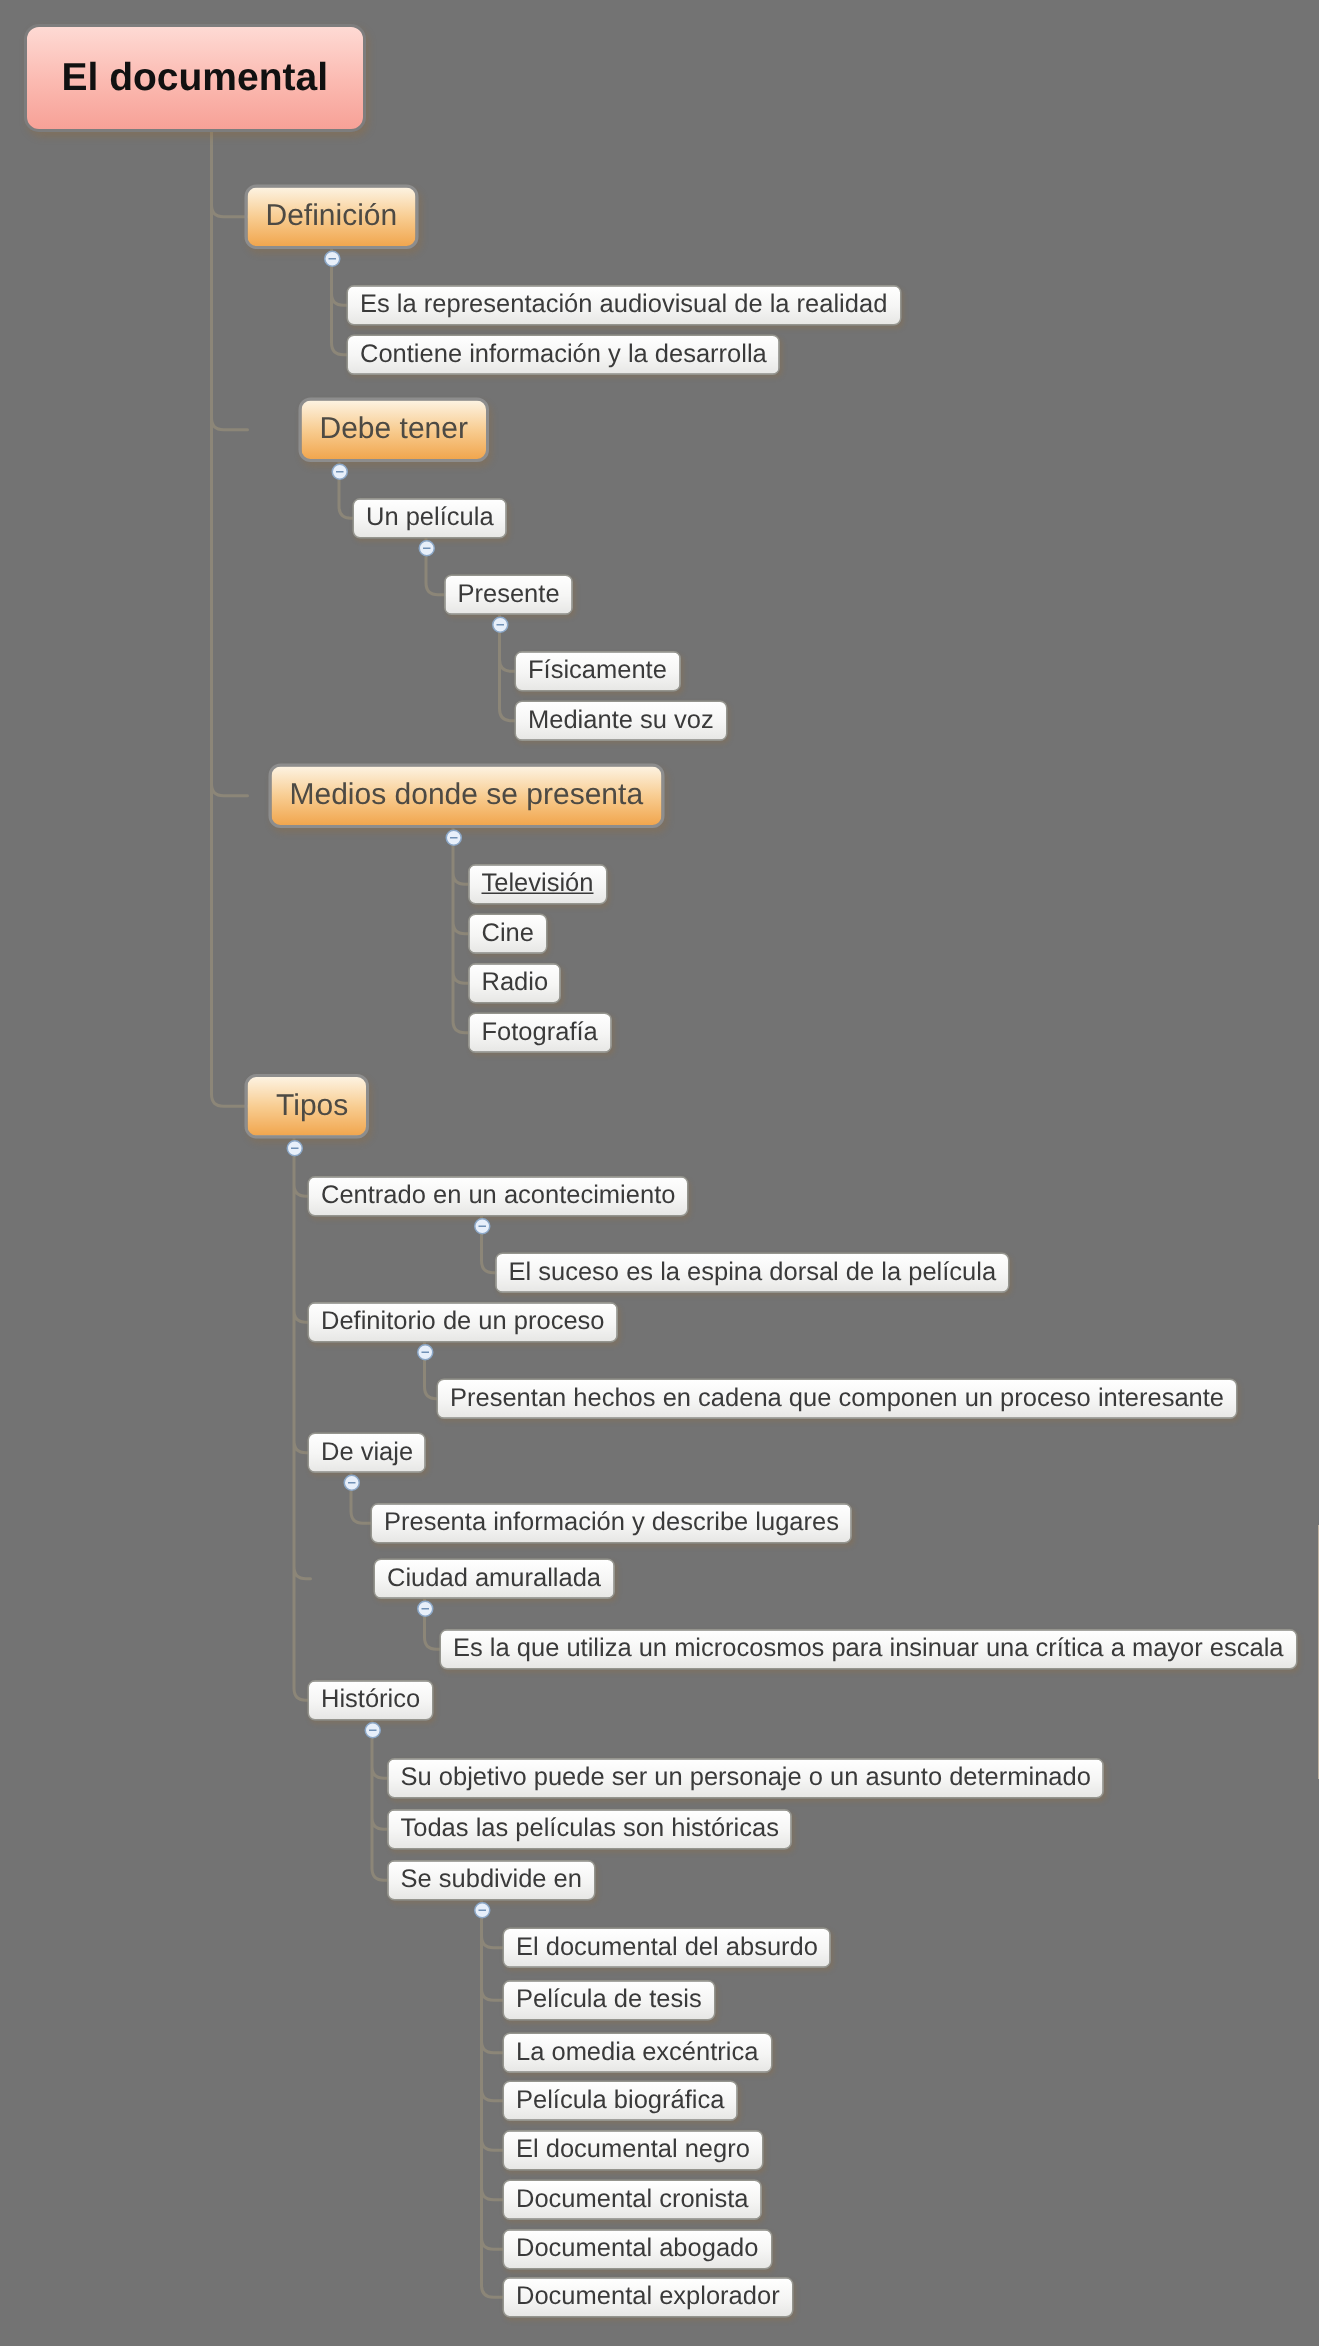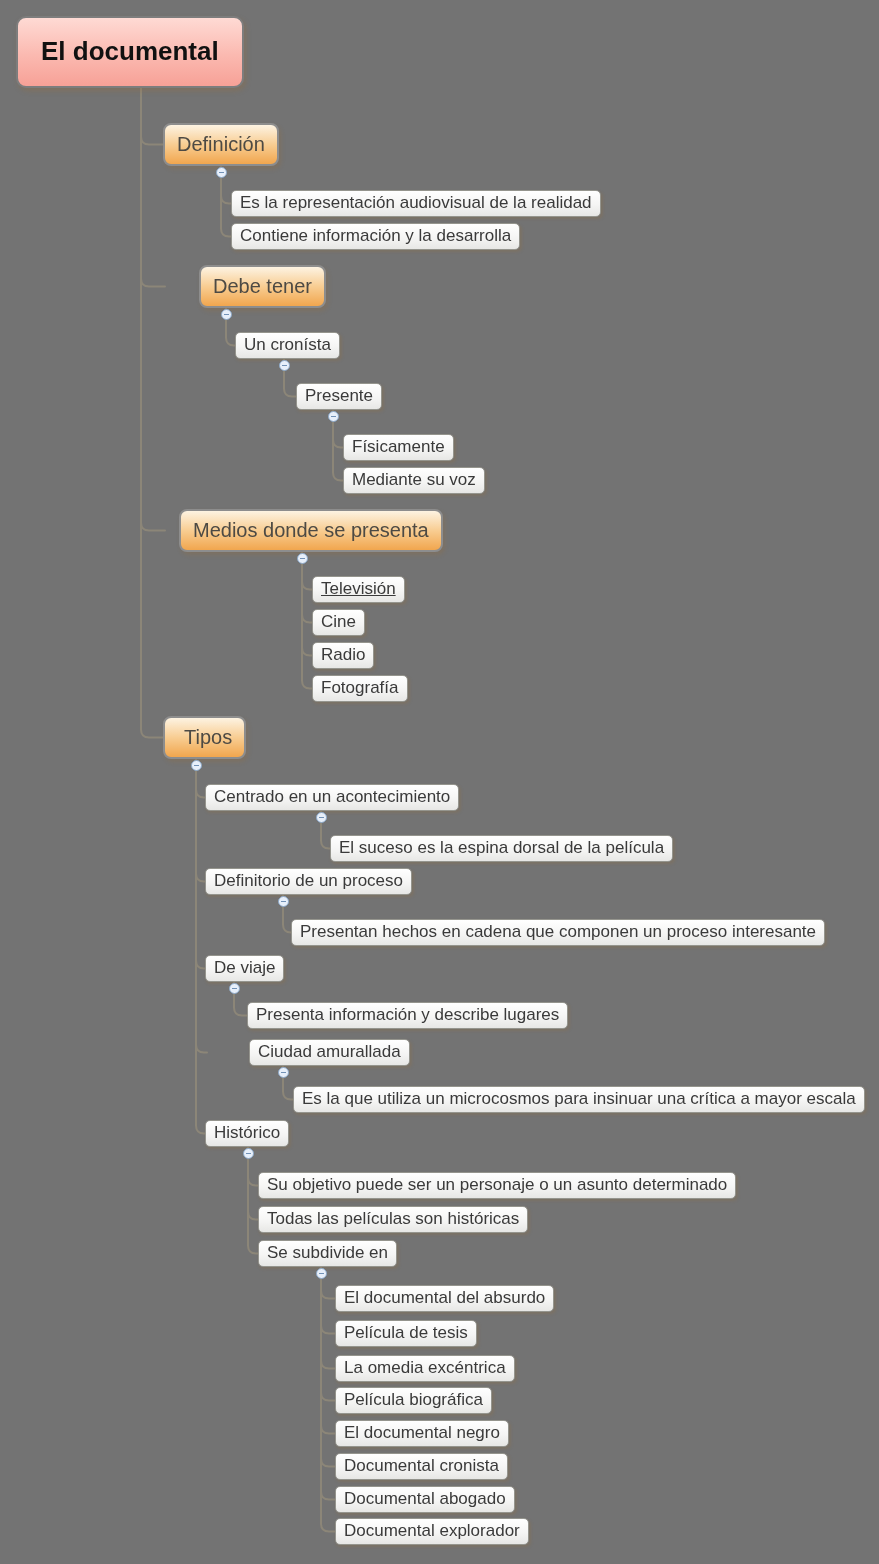--- a/index.html
+++ b/index.html
@@ -64,21 +64,21 @@
 <div id="stage">
   <svg id="connectors" xmlns="http://www.w3.org/2000/svg" width="879" height="1564" viewBox="0 0 879 1564">
     <path id="connector-path" fill="none" stroke-width="2" stroke-linecap="round" stroke-linejoin="round" d="M 141 88 L 141 729.5 Q 141 737.5 149 737.5 M 141 136.5 Q 141 144.5 149 144.5 L 165 144.5 M 221 166 L 221 228.5 Q 221 236.5 229 236.5 M 221 195.5 Q 221 203.5 229 203.5 L 233 203.5 M 221 228.5 Q 221 236.5 229 236.5 L 233 236.5 M 141 278.5 Q 141 286.5 149 286.5 L 165 286.5 M 226 308 L 226 337.5 Q 226 345.5 234 345.5 M 226 337.5 Q 226 345.5 234 345.5 L 237 345.5 M 284 359 L 284 388.5 Q 284 396.5 292 396.5 M 284 388.5 Q 284 396.5 292 396.5 L 298 396.5 M 333 410 L 333 472.5 Q 333 480.5 341 480.5 M 333 439.5 Q 333 447.5 341 447.5 L 345 447.5 M 333 472.5 Q 333 480.5 341 480.5 L 345 480.5 M 141 522.5 Q 141 530.5 149 530.5 L 165 530.5 M 302 552 L 302 680.5 Q 302 688.5 310 688.5 M 302 581.5 Q 302 589.5 310 589.5 L 314 589.5 M 302 614.5 Q 302 622.5 310 622.5 L 314 622.5 M 302 647.5 Q 302 655.5 310 655.5 L 314 655.5 M 302 680.5 Q 302 688.5 310 688.5 L 314 688.5 M 141 729.5 Q 141 737.5 149 737.5 L 165 737.5 M 196 759 L 196 1125.5 Q 196 1133.5 204 1133.5 M 196 789.5 Q 196 797.5 204 797.5 L 207 797.5 M 321 811 L 321 840.5 Q 321 848.5 329 848.5 M 321 840.5 Q 321 848.5 329 848.5 L 332 848.5 M 196 873.5 Q 196 881.5 204 881.5 L 207 881.5 M 283 895 L 283 924.5 Q 283 932.5 291 932.5 M 283 924.5 Q 283 932.5 291 932.5 L 293 932.5 M 196 960.5 Q 196 968.5 204 968.5 L 207 968.5 M 234 982 L 234 1007.5 Q 234 1015.5 242 1015.5 M 234 1007.5 Q 234 1015.5 242 1015.5 L 249 1015.5 M 196 1044.5 Q 196 1052.5 204 1052.5 L 207 1052.5 M 283 1066 L 283 1091.5 Q 283 1099.5 291 1099.5 M 283 1091.5 Q 283 1099.5 291 1099.5 L 295 1099.5 M 196 1125.5 Q 196 1133.5 204 1133.5 L 207 1133.5 M 248 1147 L 248 1245.5 Q 248 1253.5 256 1253.5 M 248 1177.5 Q 248 1185.5 256 1185.5 L 260 1185.5 M 248 1211.5 Q 248 1219.5 256 1219.5 L 260 1219.5 M 248 1245.5 Q 248 1253.5 256 1253.5 L 260 1253.5 M 321 1267 L 321 1523.5 Q 321 1531.5 329 1531.5 M 321 1290.5 Q 321 1298.5 329 1298.5 L 337 1298.5 M 321 1325.5 Q 321 1333.5 329 1333.5 L 337 1333.5 M 321 1360.5 Q 321 1368.5 329 1368.5 L 337 1368.5 M 321 1392.5 Q 321 1400.5 329 1400.5 L 337 1400.5 M 321 1425.5 Q 321 1433.5 329 1433.5 L 337 1433.5 M 321 1458.5 Q 321 1466.5 329 1466.5 L 337 1466.5 M 321 1491.5 Q 321 1499.5 329 1499.5 L 337 1499.5 M 321 1523.5 Q 321 1531.5 329 1531.5 L 337 1531.5" stroke="#8c8678"></path>
   </svg>
 <div class="node root" style="left: 16px; top: 16px;">El documental</div>
     <div class="node topic" style="left: 163px; top: 123px;">Definición</div>
     <div class="node leaf" style="left: 231px; top: 190px;">Es la representación audiovisual de la realidad</div>
     <div class="node leaf" style="left: 231px; top: 223px;">Contiene información y la desarrolla</div>
     <div class="collapse-icon" style="left: 215.5px; top: 167px;"></div>
     <div class="node topic" style="left: 163px; top: 265px; margin-left: 36px;">Debe tener</div>
-    <div class="node leaf" style="left: 235px; top: 332px;">Un cronísta</div>
+    <div class="node leaf" style="left: 235px; top: 332px;">Un película</div>
     <div class="node leaf" style="left: 296px; top: 383px;">Presente</div>
     <div class="node leaf" style="left: 343px; top: 434px;">Físicamente</div>
     <div class="node leaf" style="left: 343px; top: 467px;">Mediante su voz</div>
     <div class="collapse-icon" style="left: 327.5px; top: 411px;"></div>
     <div class="collapse-icon" style="left: 278.5px; top: 360px;"></div>
     <div class="collapse-icon" style="left: 220.5px; top: 309px;"></div>
     <div class="node topic" style="left: 179px; top: 509px; text-align: right;">Medios donde se presenta</div>
     <div class="node leaf" style="left: 312px; top: 576px; text-decoration: underline;">Televisión</div>
     <div class="node leaf" style="left: 312px; top: 609px;">Cine</div>
     <div class="node leaf" style="left: 312px; top: 642px;">Radio</div>

